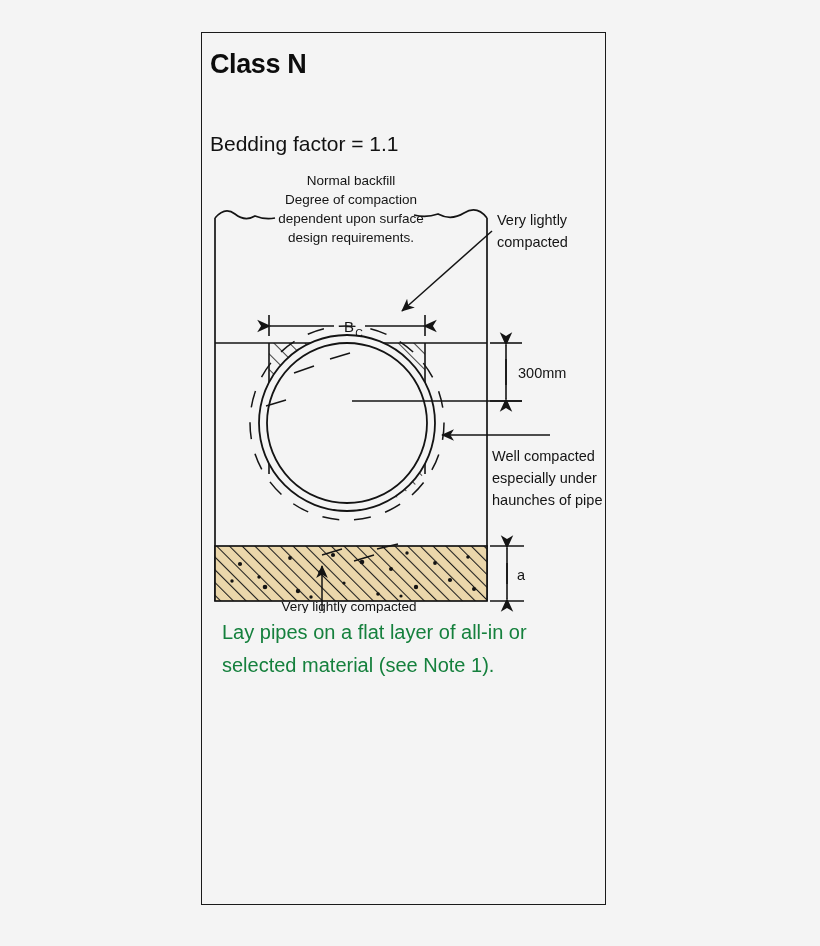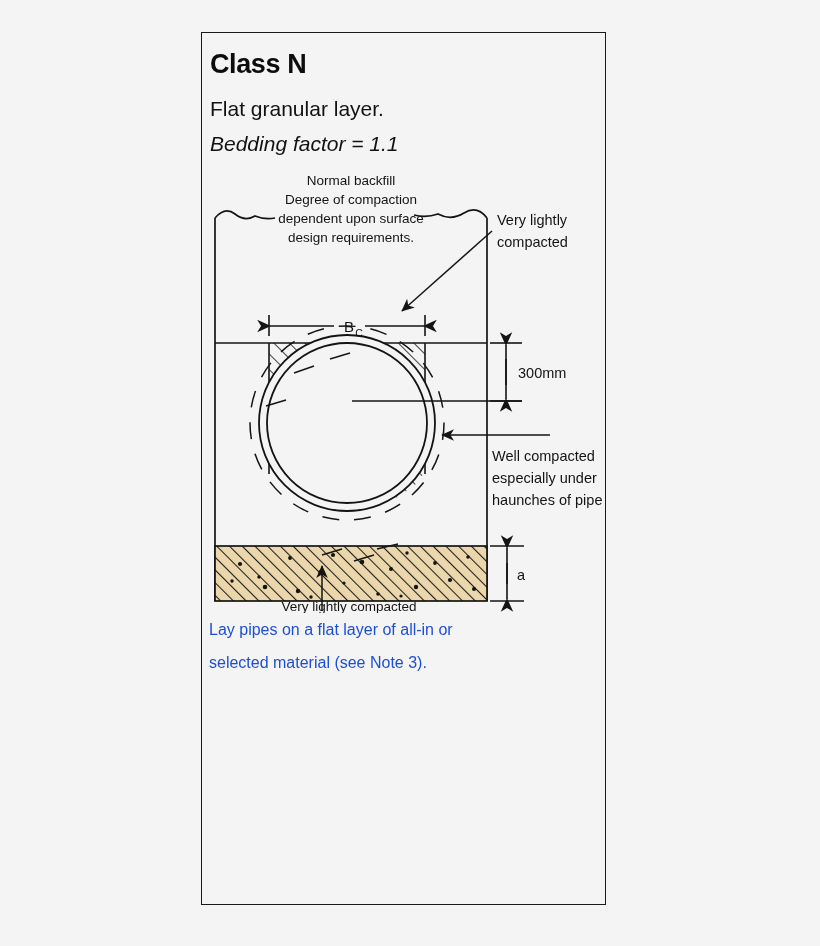--- a/index.html
+++ b/index.html
@@ -38,26 +38,26 @@
     white-space: nowrap;
   }
   .subline {
     position: absolute;
     left: 8px;
     font-size: 21px;
     color: #121212;
     white-space: nowrap;
   }
   #sub1 { top: 64px; }
-  #sub2 { top: 99px; font-style: italic; }
+  #sub2 { top: 99px; }
   .bottomline {
     position: absolute;
-    left: 7px;
-    font-size: 16px;
-    color: #1d4ed8;
+    left: 20px;
+    font-size: 20px;
+    color: #15803d;
     white-space: nowrap;
   }
   #bot1 { top: 588px; }
   #bot2 { top: 621px; }
   #diagram {
     position: absolute;
     left: 0px;
     top: 130px;
     width: 417px;
     height: 450px;
@@ -66,21 +66,20 @@
   svg { display: block; }
   text { fill: #141414; font-family: "Liberation Sans", sans-serif; }
 </style>
 </head>
 <body>
 
 <div id="page">
   <div id="card">
 
     <div id="title">Class N</div>
-    <div class="subline" id="sub1">Flat granular layer.</div>
     <div class="subline" id="sub2">Bedding factor = 1.1</div>
 
     <div id="diagram">
       <svg width="417" height="450" viewBox="0 0 417 450" xmlns="http://www.w3.org/2000/svg">
         <defs>
           <pattern id="haunchHatch" width="11" height="11" patternUnits="userSpaceOnUse" patternTransform="rotate(-45)">
             <line x1="0" y1="0" x2="0" y2="11" stroke="#141414" stroke-width="1.6"></line>
           </pattern>
           <pattern id="granularHatch" width="9" height="9" patternUnits="userSpaceOnUse" patternTransform="rotate(-45)">
             <rect width="9" height="9" fill="#ebd7ab"></rect>
@@ -205,16 +204,16 @@
         </g>
 
         <g>
           <line x1="120" y1="448" x2="120" y2="403" stroke="#141414" stroke-width="1.5" marker-end="url(#arrHead)"></line>
           <text x="147" y="448" font-size="13.5" text-anchor="middle">Very lightly compacted</text>
         </g>
       </svg>
     </div>
 
     <div class="bottomline" id="bot1">Lay pipes on a flat layer of all-in or</div>
-    <div class="bottomline" id="bot2">selected material (see Note 3).</div>
+    <div class="bottomline" id="bot2">selected material (see Note 1).</div>
 
   </div>
 </div>
 
 </body></html>

